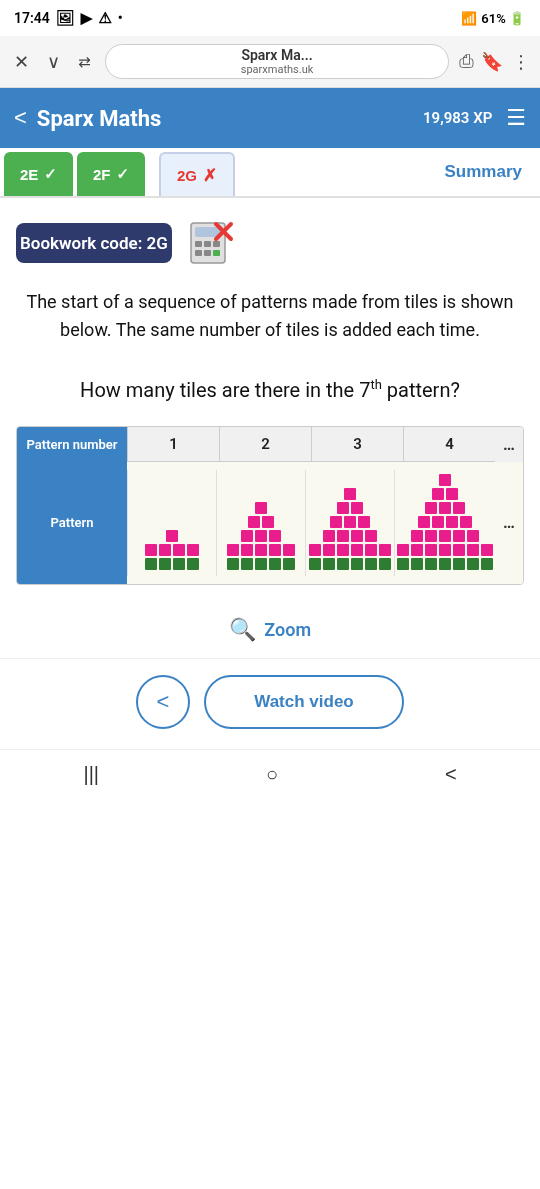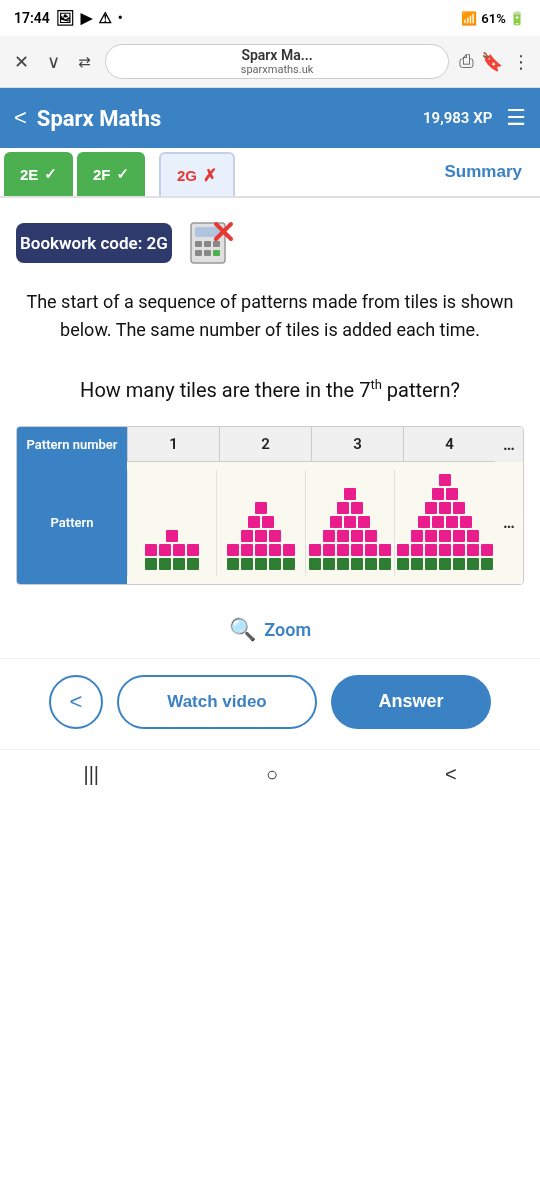--- a/index.html
+++ b/index.html
@@ -648,20 +648,19 @@
     <span>Zoom</span>
   </div>
 
 </div>
 
 <div class="bottom-actions">
   <button class="back-circle-btn">
     <span>&lt;</span>
   </button>
   <button class="watch-video-btn">Watch video</button>
-  <button class="answer-btn">Answer</button>
 </div>
 
 <div class="system-nav">
   <button class="sys-nav-btn">|||</button>
   <button class="sys-nav-btn">○</button>
   <button class="sys-nav-btn">&lt;</button>
 </div>
 
 </body></html>

